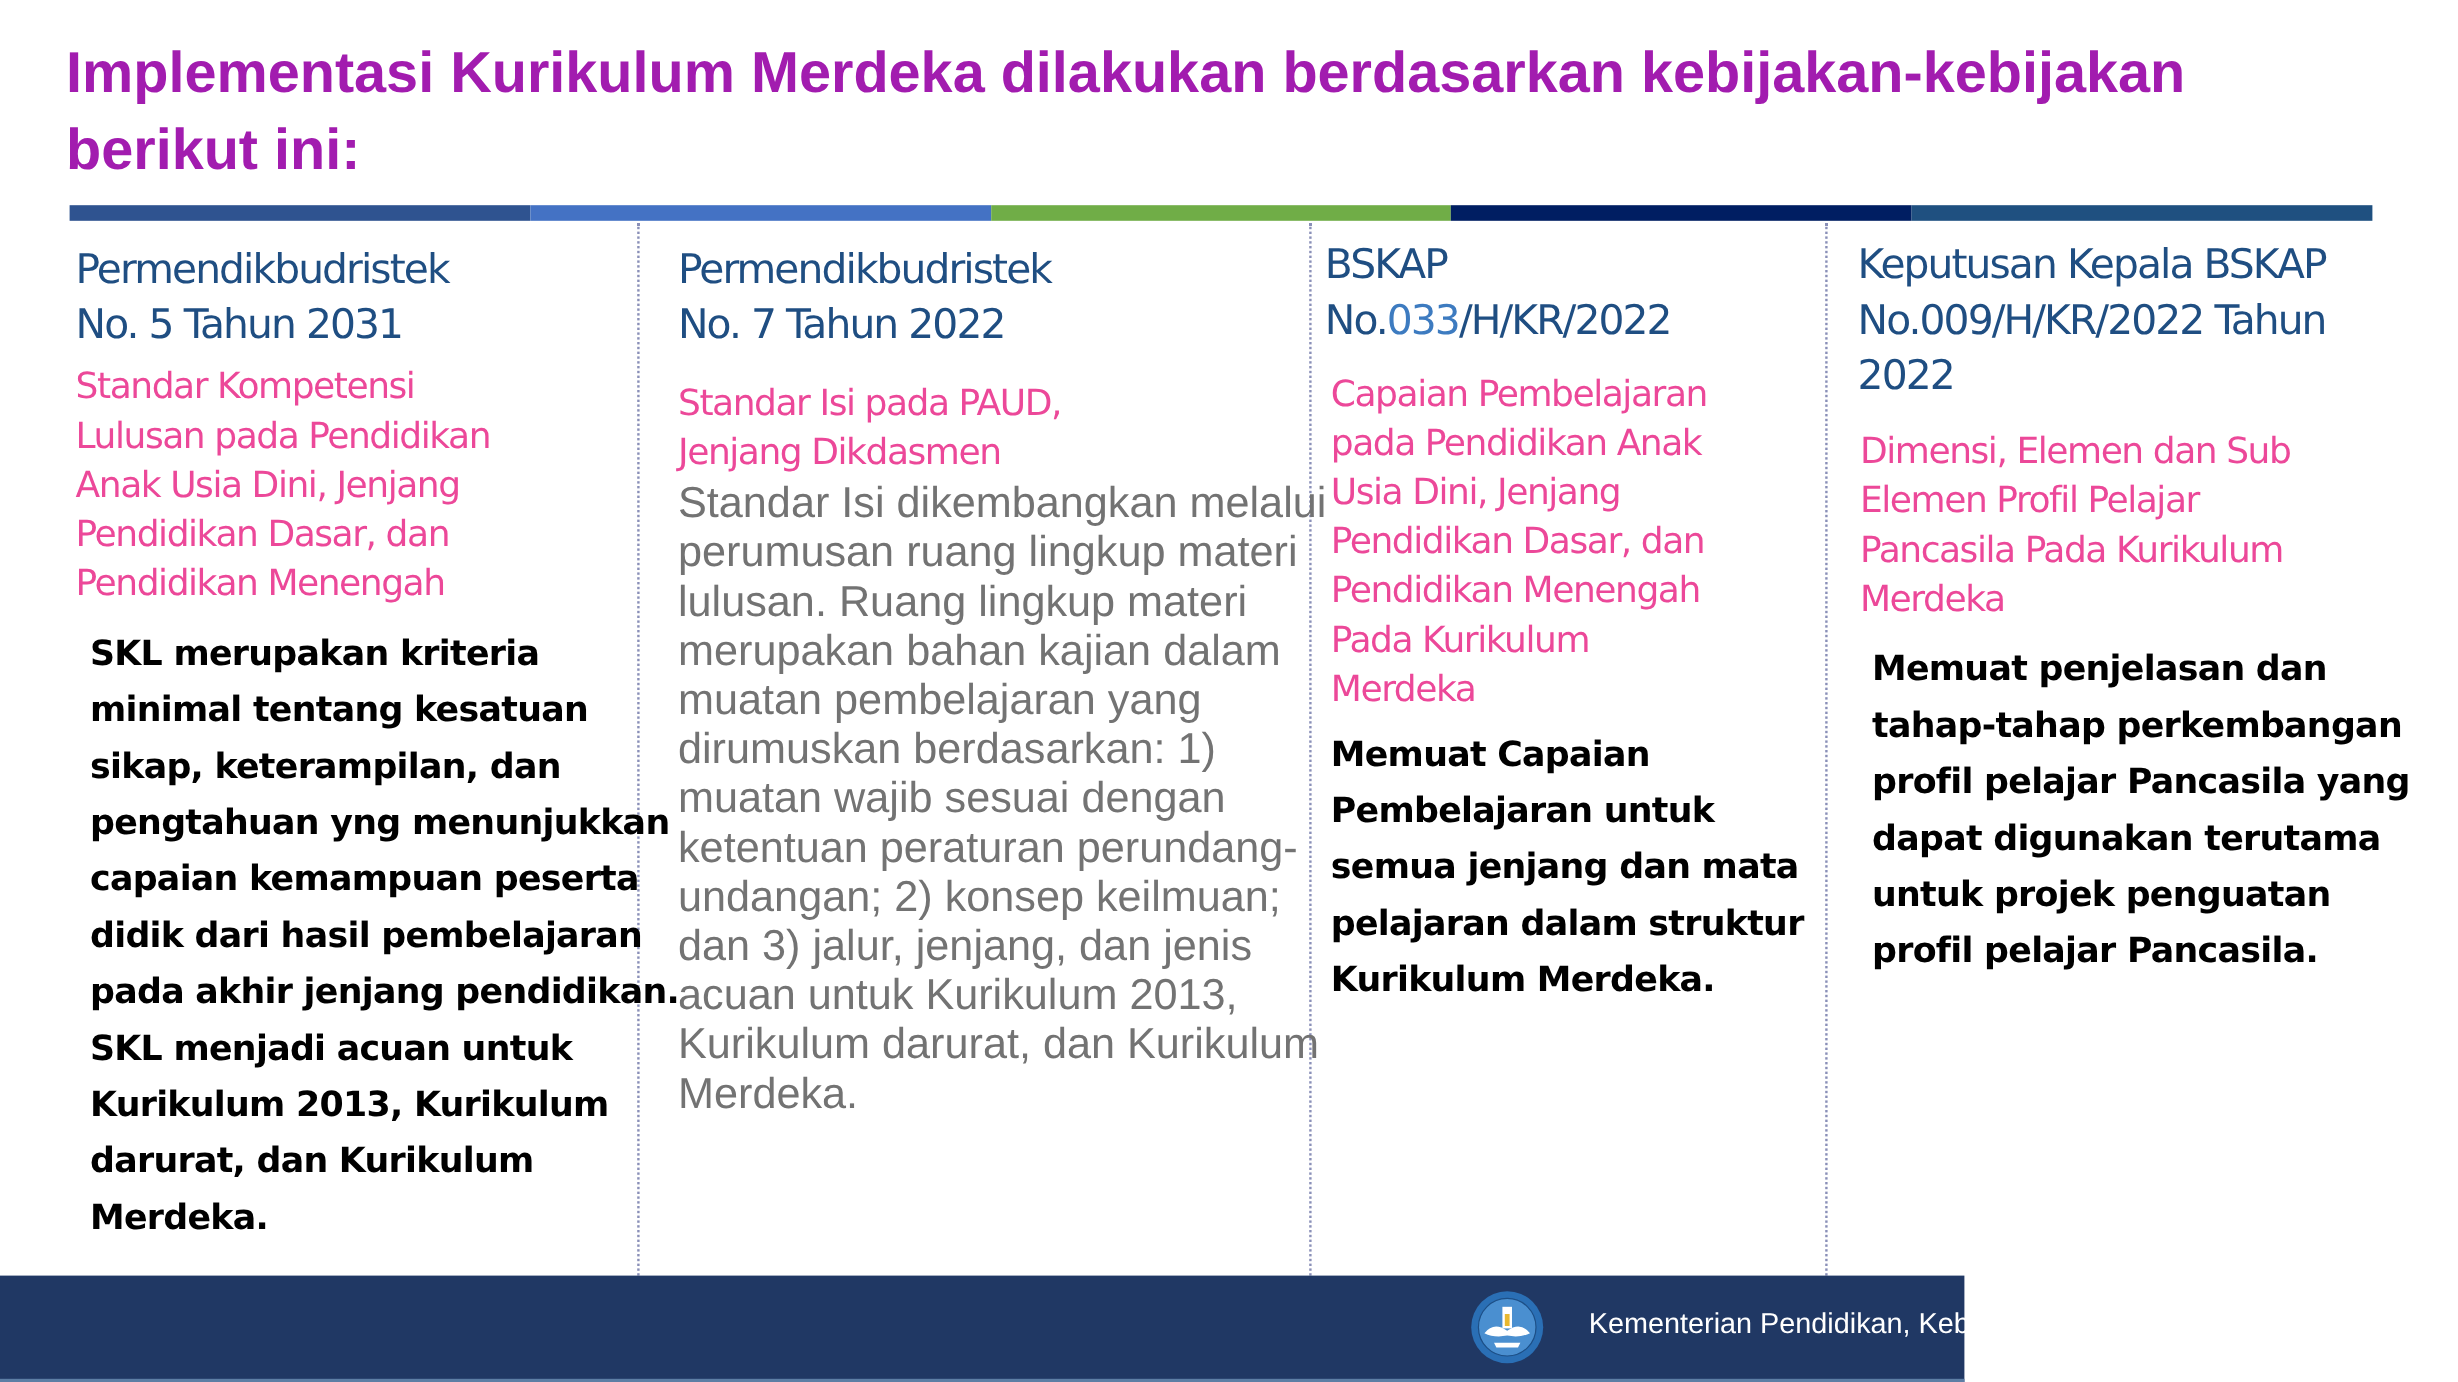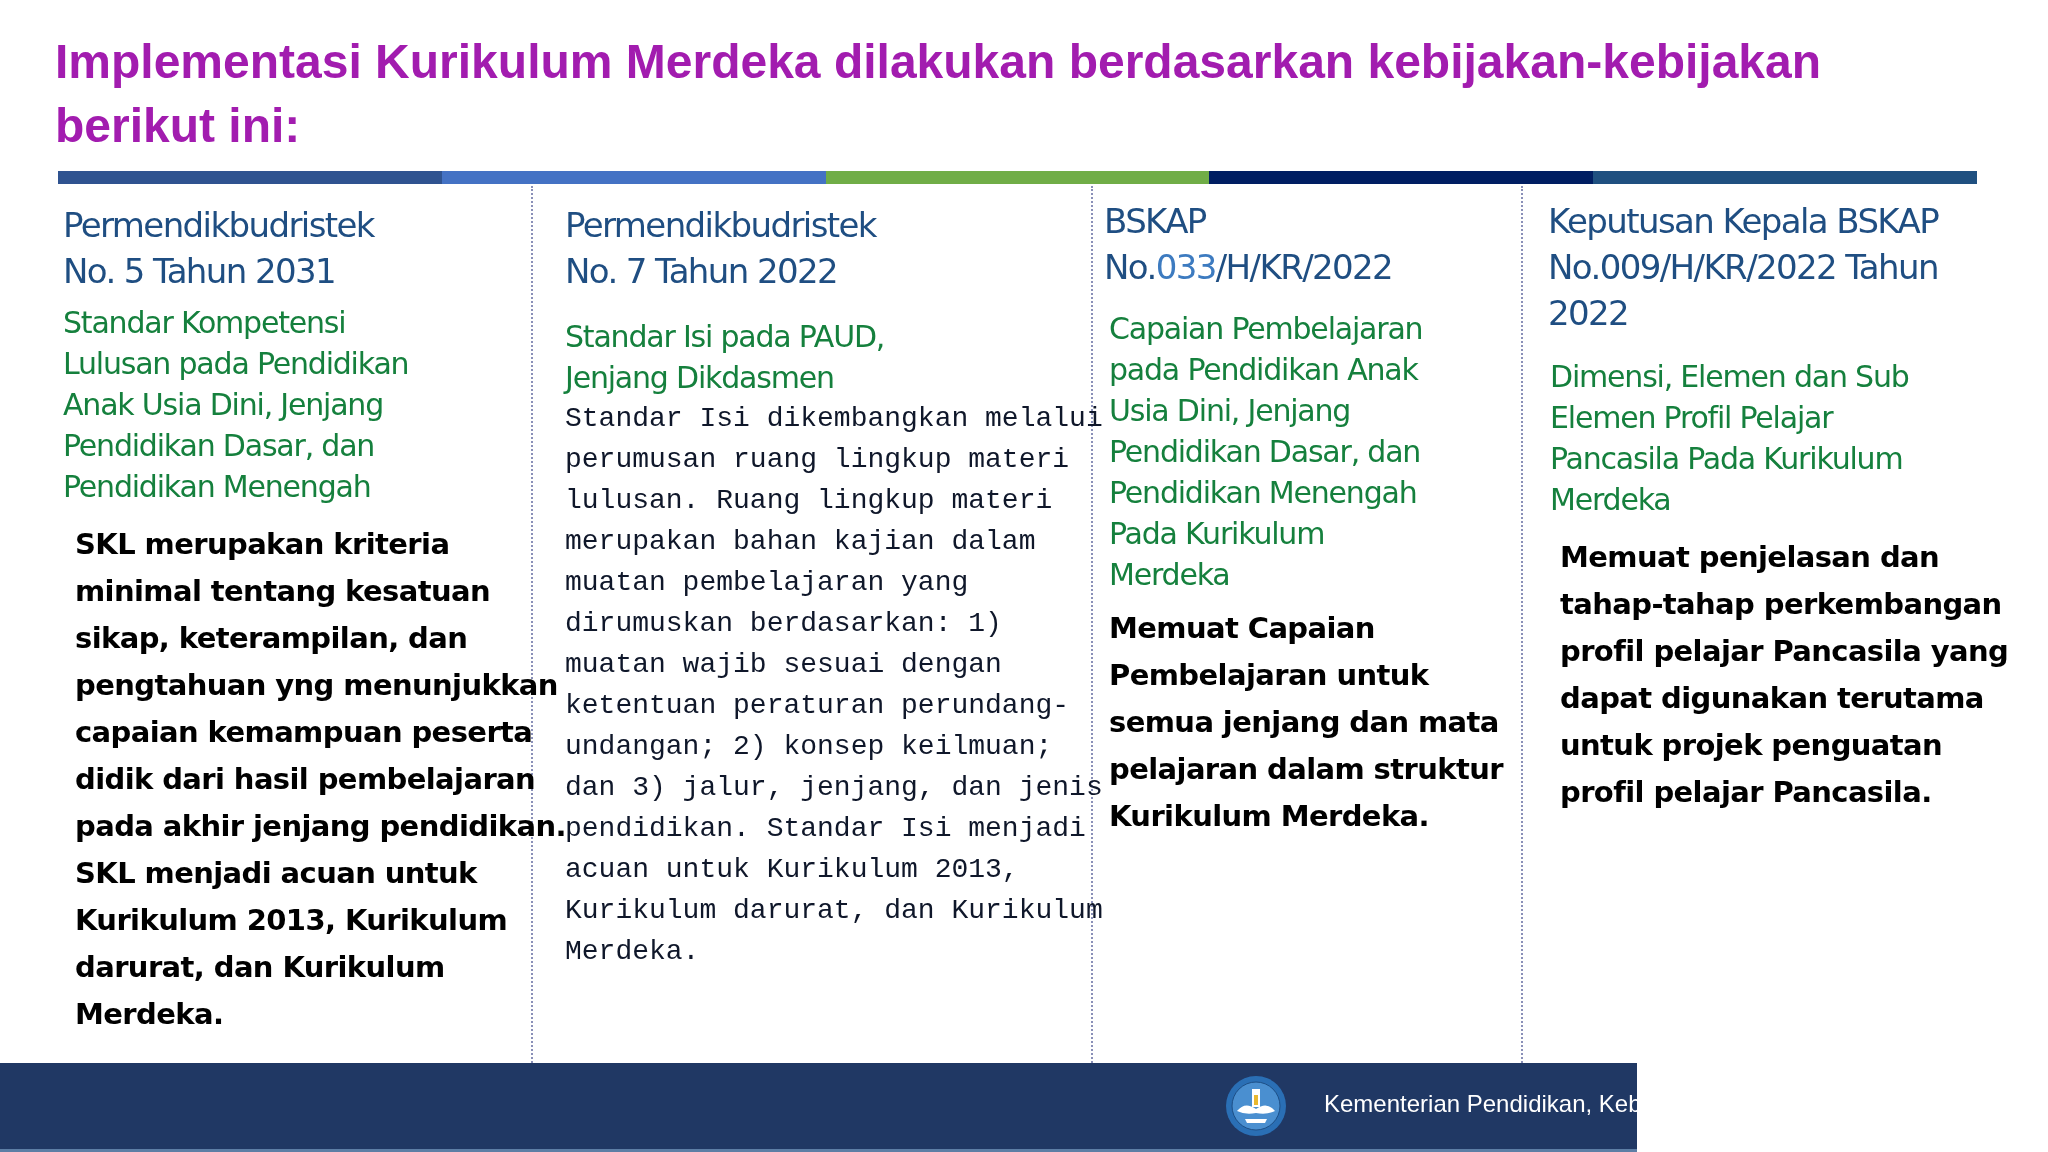--- a/index.html
+++ b/index.html
@@ -27,31 +27,31 @@
 
     .col { position: absolute; top: 200px; }
     .col .heading {
       font-family: "DejaVu Sans", sans-serif;
       font-size: 34px; line-height: 46px; color: #1f4e82;
       letter-spacing: -1.6px; margin: 0;
     }
     .col .heading .hl { color: #3d7bc0; }
     .col .subhead {
       font-family: "DejaVu Sans", sans-serif;
-      font-size: 30px; line-height: 41px; color: #15803d;
+      font-size: 30px; line-height: 41px; color: #ec4899;
       letter-spacing: -1.2px; margin: 0;
     }
     .col .desc {
       font-family: "DejaVu Sans", sans-serif;
       font-weight: bold; font-size: 29px; line-height: 47px; color: #000000;
       letter-spacing: -0.6px; margin: 12px;
     }
     .col .desc-plain {
-      font-family: Liberation Mono, monospace;
-      font-size: 28px; line-height: 41px; color: #0f172a;
+      font-family: Liberation Sans, sans-serif;
+      font-size: 36px; line-height: 41px; color: #737373;
       margin: 0;
     }
     .line { display: block; white-space: nowrap; }
 
     .footer {
       position: absolute; left: 0; top: 1063px; width: 1637px; height: 86px;
       background: #203864;
       border-bottom: 3px solid #5d7ea5;
     }
     .footer .logo {
@@ -128,21 +128,20 @@
     <span class="line">Standar Isi dikembangkan melalui</span>
     <span class="line">perumusan ruang lingkup materi</span>
     <span class="line">lulusan. Ruang lingkup materi</span>
     <span class="line">merupakan bahan kajian dalam</span>
     <span class="line">muatan pembelajaran yang</span>
     <span class="line">dirumuskan berdasarkan: 1)</span>
     <span class="line">muatan wajib sesuai dengan</span>
     <span class="line">ketentuan peraturan perundang-</span>
     <span class="line">undangan; 2) konsep keilmuan;</span>
     <span class="line">dan 3) jalur, jenjang, dan jenis</span>
-    <span class="line">pendidikan. Standar Isi menjadi</span>
     <span class="line">acuan untuk Kurikulum 2013,</span>
     <span class="line">Kurikulum darurat, dan Kurikulum</span>
     <span class="line">Merdeka.</span>
   </div>
 </div>
 
 <div class="col" style="left:1104px; top:198px; width:410px;">
   <div class="heading">
     <span class="line">BSKAP</span>
     <span class="line"><span>No.</span><span class="hl">033</span><span>/H/KR/2022</span></span>

